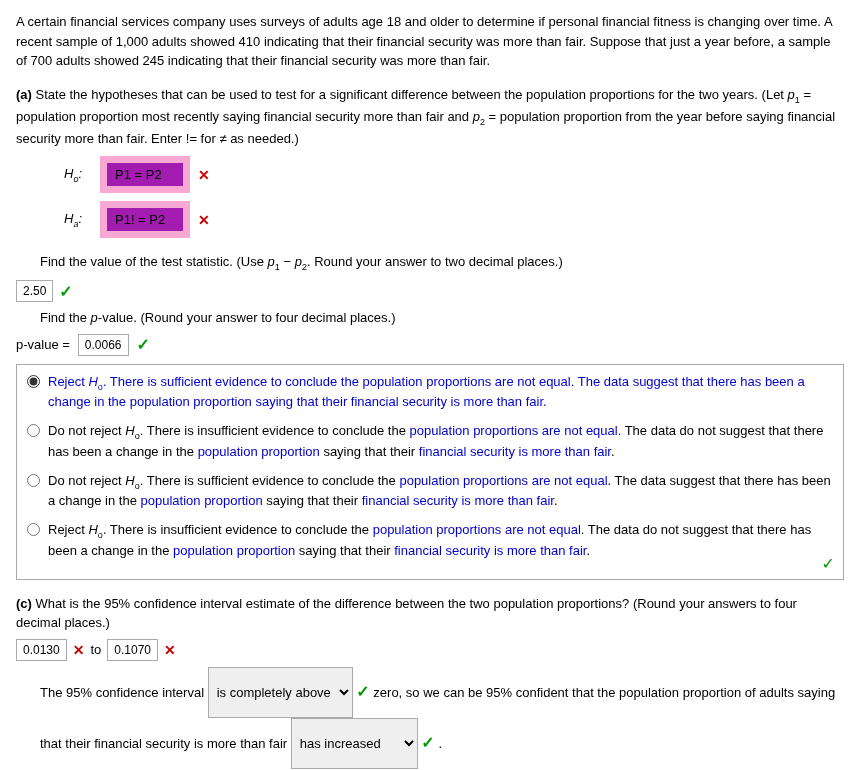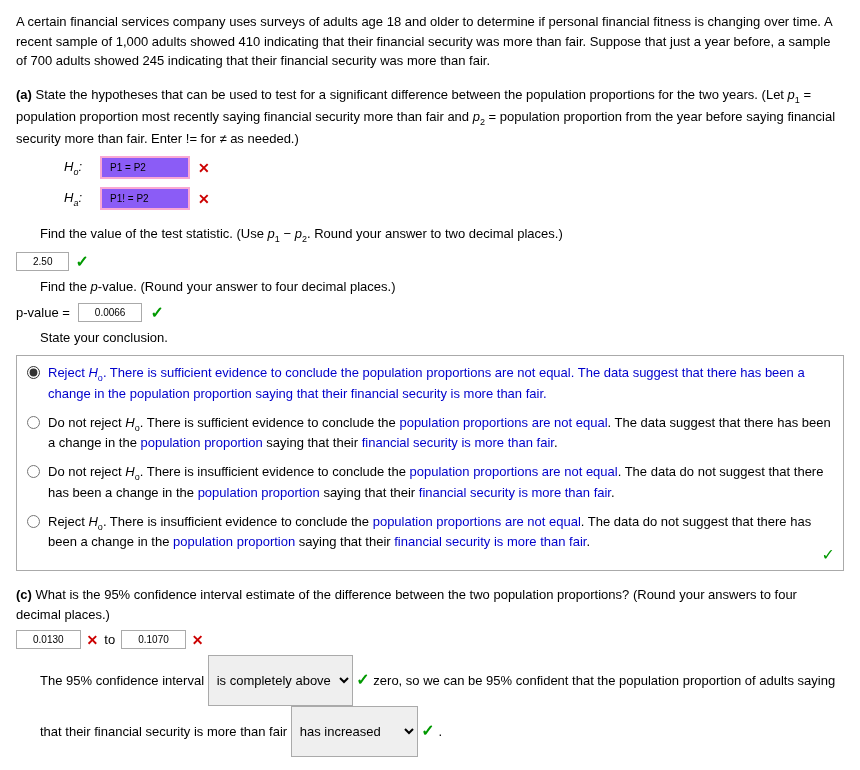--- a/index.html
+++ b/index.html
@@ -20,32 +20,32 @@
       align-items: center;
       margin: 8px 0 8px 48px;
       gap: 8px;
     }
     .hypothesis-label {
       font-style: italic;
       font-size: 13px;
       min-width: 28px;
     }
     .hypothesis-box {
-      border: 2px solid #f9a8d4;
+      border: 7px solid #f9a8d4;
       padding: 4px 8px;
       min-width: 90px;
-      font-size: 10px;
-      background: #8b5cf6;
+      font-size: 13px;
+      background: #a21caf;
     }
     .x-mark { color: #c00; font-size: 14px; font-weight: bold; }
     .check-mark { color: #090; font-size: 16px; font-weight: bold; }
     .input-box {
       border: 1px solid #aaa;
-      padding: 3px 16px;
-      font-size: 10px;
+      padding: 3px 6px;
+      font-size: 12px;
       background: #fff;
       display: inline-block;
     }
     .inline-row {
       display: flex;
       align-items: center;
       gap: 6px;
       margin: 6px 0;
     }
     .pvalue-row {
@@ -142,42 +142,41 @@
   <p class="indent">
     Find the <i>p</i>-value. (Round your answer to four decimal places.)
   </p>
 
   <div class="pvalue-row indent">
     <span>p-value =</span>
     <div class="input-box">0.0066</div>
     <span class="check-mark">✓</span>
   </div>
 
-  <p class="indent">State your conclusion.</p>
 
   <div class="conclusion-box indent">
 
     <div class="radio-option">
       <input type="radio" class="radio-input" name="conclusion" checked="" style="">
       <span class="radio-text">
         <span class="highlight">Reject <i>H</i><sub>o</sub>. There is sufficient evidence to conclude the <span class="highlight">population proportions are not equal</span>. The data suggest that there has been a change in the <span class="highlight">population proportion</span> saying that their <span class="highlight">financial security is more than fair</span>.</span>
       </span>
     </div>
 
     <div class="radio-option">
       <input type="radio" class="radio-input" name="conclusion" style="">
       <span class="radio-text">
+        Do not reject <i>H</i><sub>o</sub>. There is insufficient evidence to conclude the <span class="highlight">population proportions are not equal</span>. The data do not suggest that there has been a change in the <span class="highlight">population proportion</span> saying that their <span class="highlight">financial security is more than fair</span>.
+      </span>
+    </div>
+
+    <div class="radio-option">
+      <input type="radio" class="radio-input" name="conclusion" style="">
+      <span class="radio-text">
         Do not reject <i>H</i><sub>o</sub>. There is sufficient evidence to conclude the <span class="highlight">population proportions are not equal</span>. The data suggest that there has been a change in the <span class="highlight">population proportion</span> saying that their <span class="highlight">financial security is more than fair</span>.
-      </span>
-    </div>
-
-    <div class="radio-option">
-      <input type="radio" class="radio-input" name="conclusion" style="">
-      <span class="radio-text">
-        Do not reject <i>H</i><sub>o</sub>. There is insufficient evidence to conclude the <span class="highlight">population proportions are not equal</span>. The data do not suggest that there has been a change in the <span class="highlight">population proportion</span> saying that their <span class="highlight">financial security is more than fair</span>.
       </span>
     </div>
 
     <div class="radio-option">
       <input type="radio" class="radio-input" name="conclusion" style="">
       <span class="radio-text">
         Reject <i>H</i><sub>o</sub>. There is insufficient evidence to conclude the <span class="highlight">population proportions are not equal</span>. The data do not suggest that there has been a change in the <span class="highlight">population proportion</span> saying that their <span class="highlight">financial security is more than fair</span>.
       </span>
     </div>
     <span class="check-bottom-right">✓</span>

